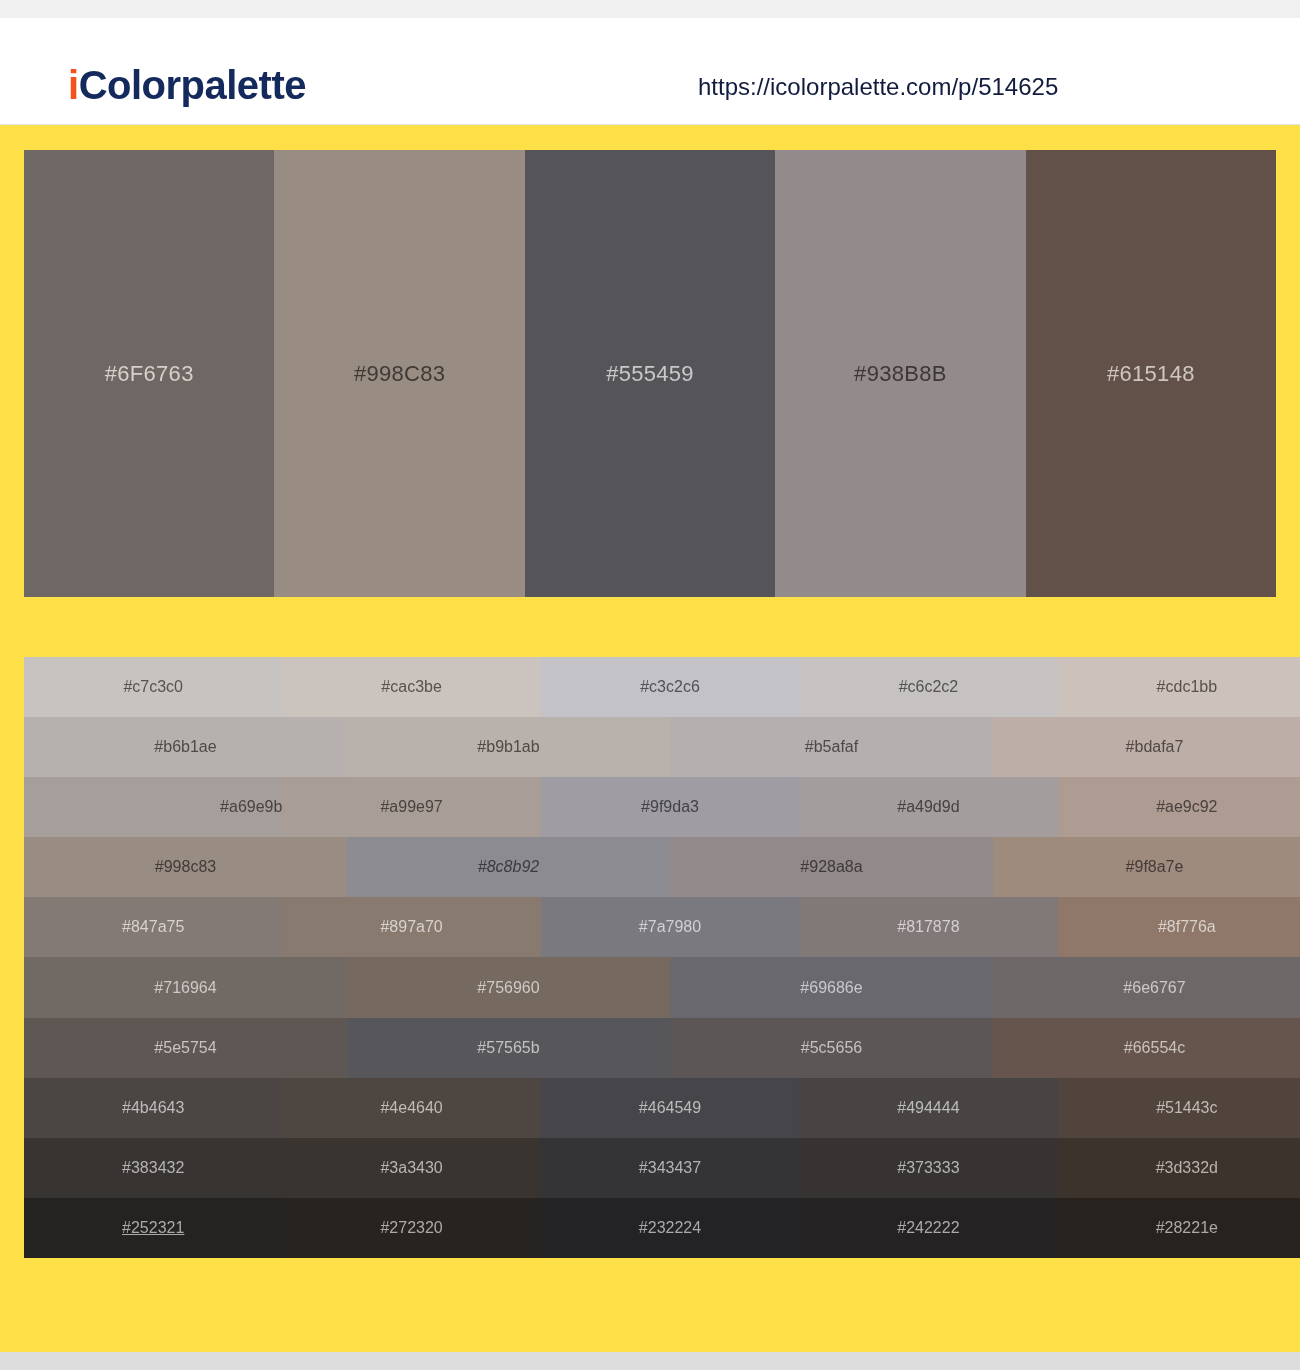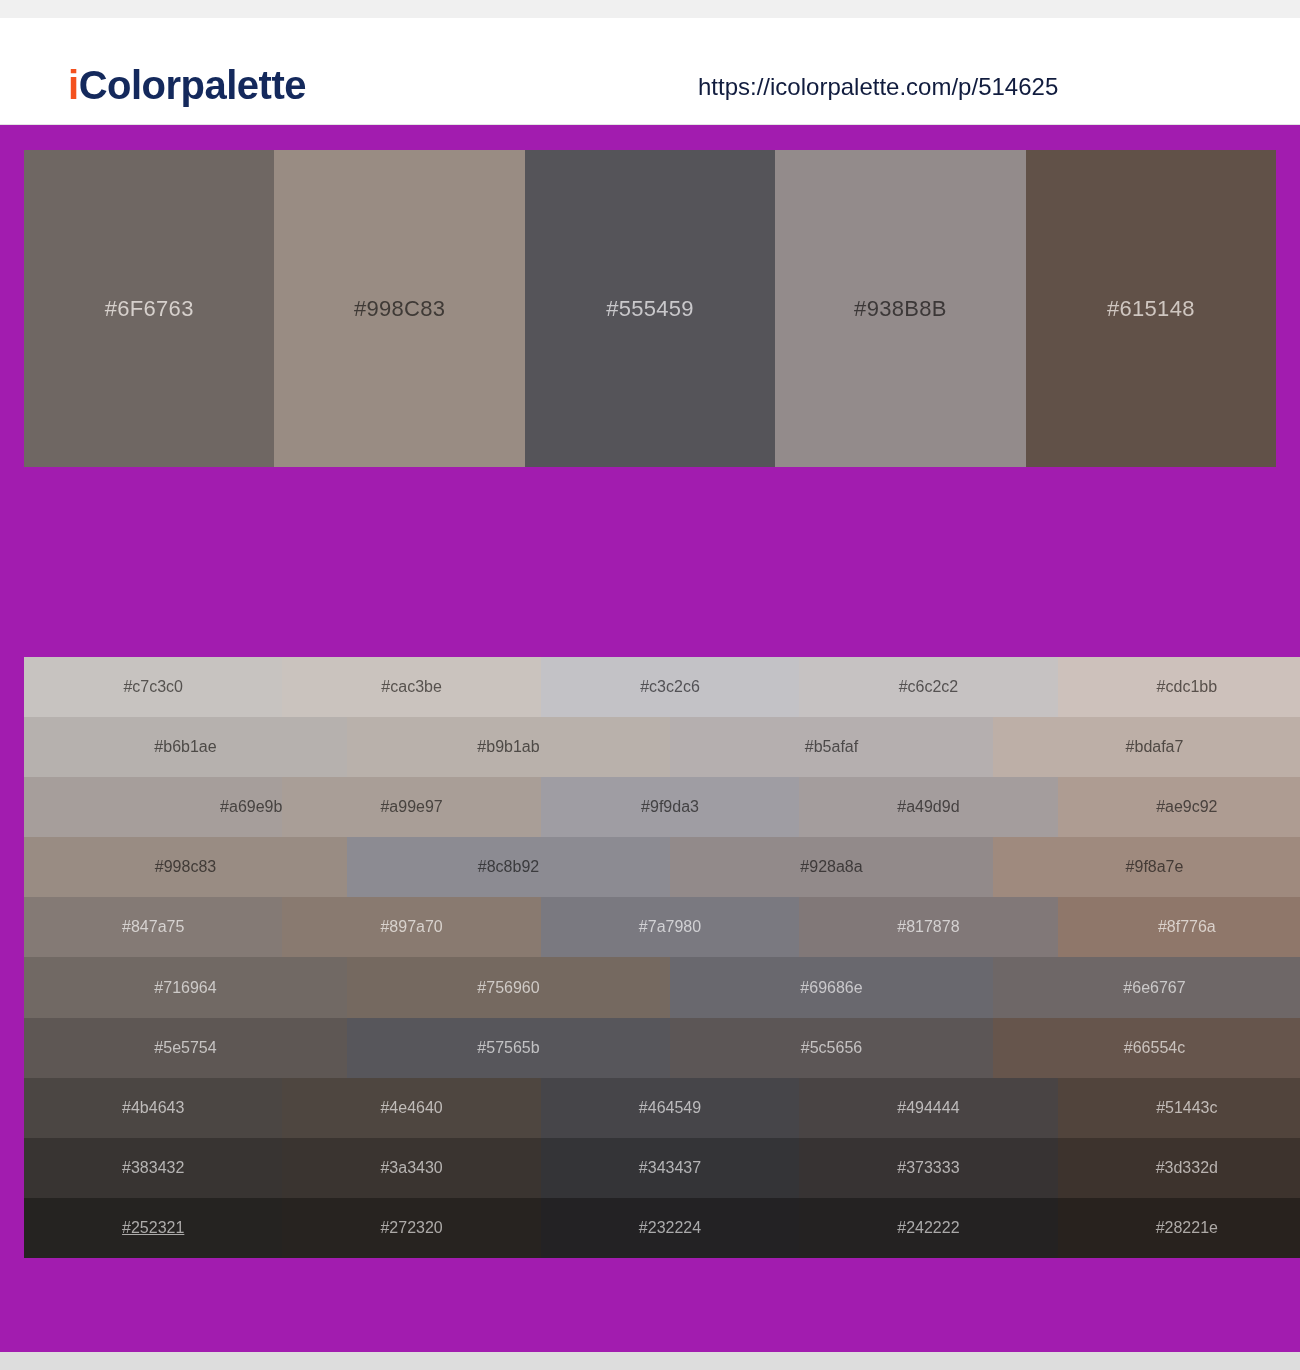--- a/index.html
+++ b/index.html
@@ -3,21 +3,21 @@
 <meta charset="utf-8">
 <style>
   * { box-sizing: border-box; margin: 0; padding: 0; }
   html, body {
     width: 1300px;
     height: 1370px;
     background: #ffffff;
     font-family: "Liberation Sans", sans-serif;
     overflow: hidden;
   }
-  .page { position: relative; width: 1300px; height: 1370px; background: #a21caf; }
+  .page { position: relative; width: 1300px; height: 1370px; background: #fde047; }
 
   
   .top-strip {
     position: absolute; left: 0; top: 0; width: 1300px; height: 18px;
     background: #f0f0f0;
   }
 
   
   .header {
     position: absolute; left: 0; top: 18px; width: 1300px; height: 107px;
@@ -35,21 +35,21 @@
 
   .url {
     position: absolute; left: 698px; top: 55px;
     font-size: 24px; color: #111c3e;
     white-space: nowrap;
   }
 
   
   .swatch-row {
     position: absolute; left: 24px; top: 150px;
-    width: 1252px; height: 317px;
+    width: 1252px; height: 447px;
     display: flex;
   }
   .swatch {
     flex: 1 1 0;
     position: relative;
     display: flex; align-items: center; justify-content: center;
   }
   .swatch-label {
     font-size: 22px;
     letter-spacing: 0.3px;
@@ -154,21 +154,21 @@
           <span>#a49d9d</span>
         </div>
         <div class="shade-cell" style="background: rgb(174, 156, 146); color: rgb(74, 66, 62);">
           <span>#ae9c92</span>
         </div>
       </div>
       <div class="shade-row">
         <div class="shade-cell" style="background: rgb(153, 140, 131); color: rgb(65, 59, 55);">
           <span>#998c83</span>
         </div>
-        <div class="shade-cell" style="background: rgb(140, 139, 146); color: rgb(59, 59, 62);">
+        <div class="shade-cell" style="background: rgb(140, 139, 146); color: rgb(59, 59, 62); font-style: italic;">
           <span>#8c8b92</span>
         </div>
         <div class="shade-cell" style="background: rgb(146, 138, 138); color: rgb(62, 58, 58);">
           <span>#928a8a</span>
         </div>
         <div class="shade-cell" style="background: rgb(159, 138, 126); color: rgb(68, 59, 54);">
           <span>#9f8a7e</span>
         </div>
       </div>
       <div class="shade-row">

